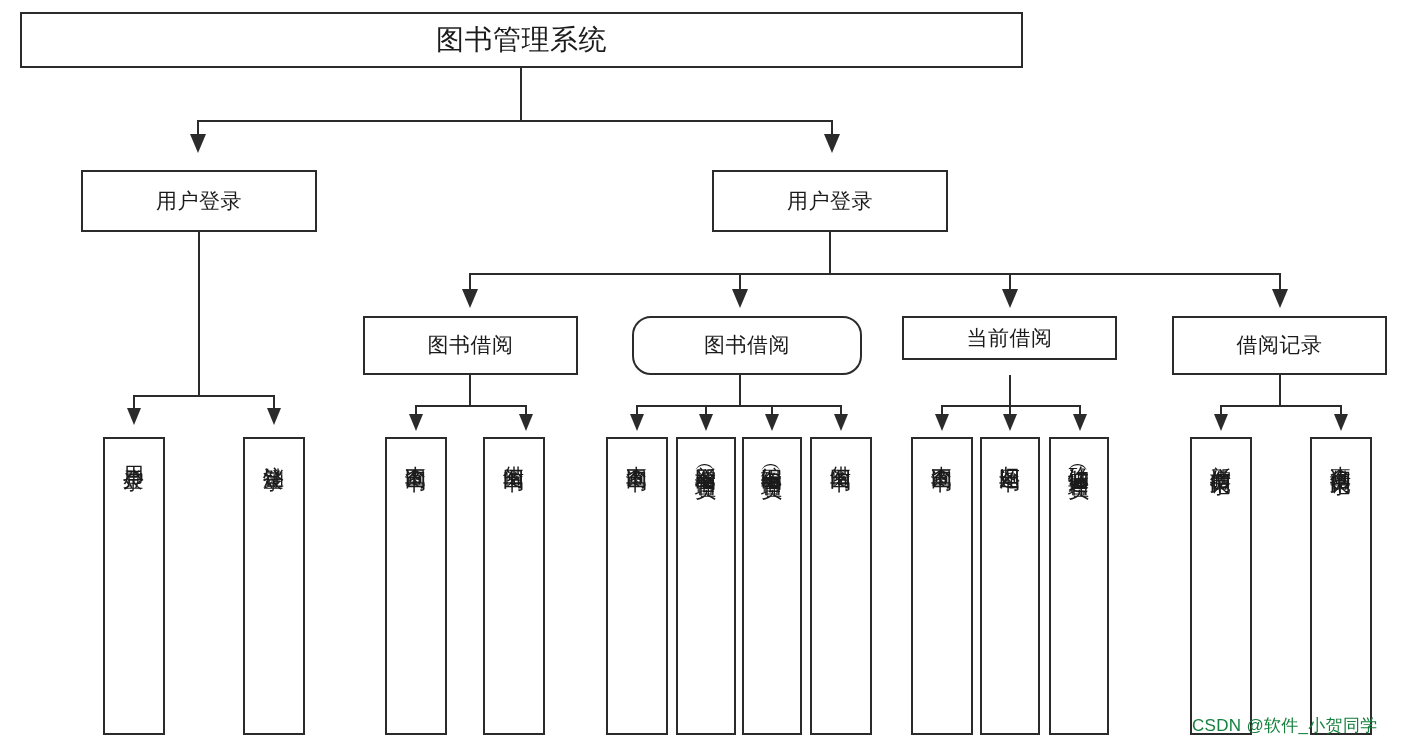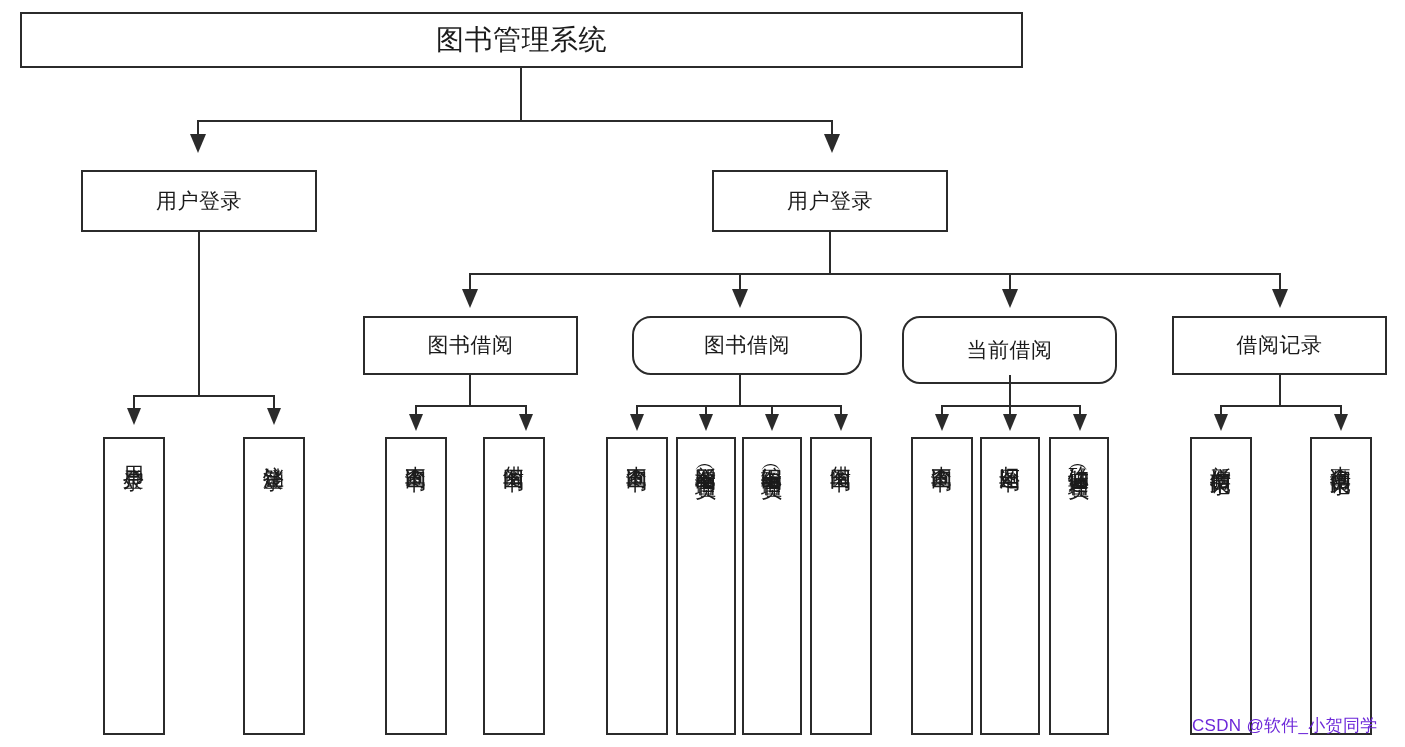--- a/index.html
+++ b/index.html
@@ -76,21 +76,21 @@
   .arrow.small {
     border-left-width: 7px;
     border-right-width: 7px;
     border-top-width: 17px;
   }
 
   
   .watermark {
     position: absolute;
     font-size: 17px;
-    color: #6d28d9;
+    color: #15803d;
     white-space: nowrap;
     letter-spacing: 0.3px;
     font-family: "Liberation Sans", "DejaVu Sans", sans-serif;
   }
 </style>
 </head>
 <body>
 
 <div id="canvas">
 
@@ -132,21 +132,21 @@
   <div class="arrow" style="left:732px; top:289px;"></div>
   <div class="arrow" style="left:1002px; top:289px;"></div>
   <div class="arrow" style="left:1272px; top:289px;"></div>
 
   <div class="node" style="left:363px; top:316px; width:215px; height:59px;">
     <span class="label">图书借阅</span>
   </div>
   <div class="node" style="left:632px; top:316px; width:230px; height:59px;border-radius:19px;">
     <span class="label">图书借阅</span>
   </div>
-  <div class="node" style="left:902px; top:316px; width:215px; height:68px;border-radius:18px;">
+  <div class="node" style="left:902px; top:316px; width:215px; height:44px;">
     <span class="label">当前借阅</span>
   </div>
   <div class="node" style="left:1172px; top:316px; width:215px; height:59px;">
     <span class="label">借阅记录</span>
   </div>
 
   <div class="line v" style="left:469px; top:375px; width:2px; height:31px;"></div>
   <div class="line h" style="left:415px; top:405px; width:112px; height:2px;"></div>
   <div class="line v" style="left:415px; top:405px; width:2px; height:10px;"></div>
   <div class="line v" style="left:525px; top:405px; width:2px; height:10px;"></div>

